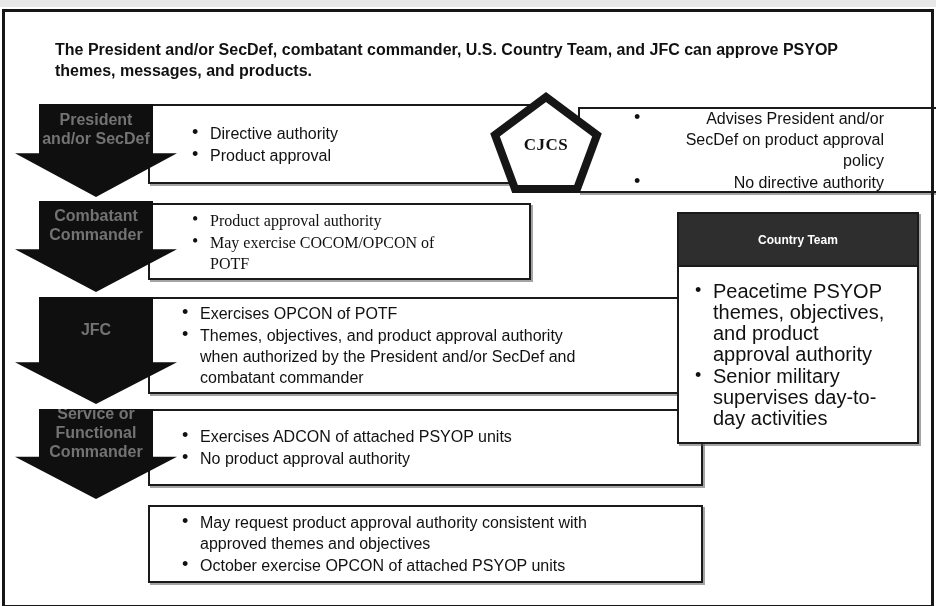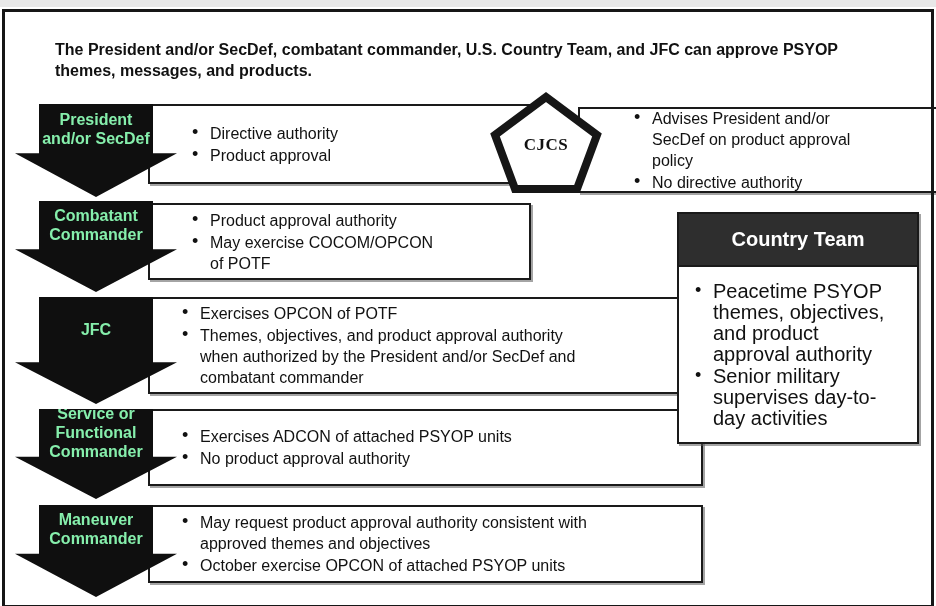--- a/index.html
+++ b/index.html
@@ -18,21 +18,21 @@
   }
   
   .arrow {
     position:absolute; left:15px; width:162px; background:#0f0f0f; z-index:3;
   }
   .arrow-std { clip-path:polygon(14.8% 0, 85.2% 0, 85.2% 53%, 100% 53%, 50% 100%, 0% 53%, 14.8% 53%); }
   .arrow-tall{ clip-path:polygon(14.8% 0, 85.2% 0, 85.2% 61%, 100% 61%, 50% 100%, 0% 61%, 14.8% 61%); }
   .arrow .lbl {
     position:absolute; left:13%; right:13%; top:0; height:53%;
     display:flex; align-items:center; justify-content:center; text-align:center;
-    color:#86efac; font-weight:bold; font-size:16px; line-height:19px;
+    color:#737373; font-weight:bold; font-size:16px; line-height:19px;
   }
   .arrow-tall .lbl { height:61%; }
   .a0 { top:97px;  height:93px;  }
   .a1 { top:194px; height:91px;  }
   .a2 { top:290px; height:107px; }
   .a3 { top:402px; height:90px;text-decoration:underline;  }
   .a4 { top:498px; height:92px;  }
   
   .panel {
     position:absolute; background:#fff; border:2px solid #1a1a1a;
@@ -40,45 +40,45 @@
     display:flex; flex-direction:column; justify-content:center; z-index:2;
   }
   .panel ul { list-style:none; margin:0; padding:0; }
   .panel li {
     position:relative; padding-left:20px; font-size:16px; line-height:21px;
   }
   .panel li + li { margin-top:1px; }
   .panel li::before { content:"\2022"; position:absolute; left:2px; top:-1px; font-size:18px; }
   .p0 { left:148px; top:97px;  width:339px; height:76px; padding-left:40px; }
   .p0 ul { max-width:270px; }
-  .p1 { left:148px; top:196px; width:339px; height:73px; padding-left:40px; }
+  .p1 { left:148px; top:196px; width:339px; height:73px; padding-left:40px;font-family:Liberation Serif, serif; }
   .p1 ul { max-width:258px; }
   .p2 { left:148px; top:290px; width:521px; height:93px; padding-left:30px; }
   .p2 ul { max-width:412px; }
   .p3 { left:148px; top:402px; width:521px; height:73px; padding-left:30px; }
   .p3 ul { max-width:440px; }
   .p4 { left:148px; top:498px; width:521px; height:74px; padding-left:30px; }
   .p4 ul { max-width:458px; }
   
   .cjcs-panel { left:578px; top:100px; width:335px; height:82px; padding-left:52px; z-index:1; }
-  .cjcs-panel ul { max-width:252px; }
+  .cjcs-panel ul { max-width:252px;text-align:right; }
   .pentagon { position:absolute; left:489px; top:84px; width:114px; height:104px; z-index:4;font-family:Liberation Serif, serif; }
   .pentagon svg { display:block; }
   .cjcs-label {
     position:absolute; left:0; top:34%; width:100%; height:36%;
     display:flex; align-items:center; justify-content:center;
     font-weight:bold; font-size:17px; letter-spacing:.5px;
   }
   
   .country {
     position:absolute; left:677px; top:205px; width:238px; height:228px;
     background:#fff; border:2px solid #1a1a1a; box-shadow:2px 2px 0 rgba(90,90,90,.55); z-index:2;
   }
   .ct-header {
-    height:51px; background:#2e2e2e; color:#fff; font-weight:bold; font-size:20px;
+    height:51px; background:#2e2e2e; color:#fff; font-weight:bold; font-size:12px;
     display:flex; align-items:center; justify-content:center; border-bottom:2px solid #1a1a1a;
   }
   .country ul { list-style:none; margin:14px 6px 0 14px; padding:0; }
   .country li { position:relative; padding-left:20px; font-size:20px; line-height:21px; max-width:182px; }
   .country li + li { margin-top:1px; }
   .country li::before { content:"\2022"; position:absolute; left:2px; top:-1px; font-size:18px; }
 </style>
 </head>
 <body>
 
@@ -120,23 +120,20 @@
   <div class="arrow arrow-std a3">
     <span class="lbl">Service or Functional Commander</span>
   </div>
   <div class="panel p3">
     <ul>
       <li>Exercises ADCON of attached PSYOP units</li>
       <li>No product approval authority</li>
     </ul>
   </div>
 
-  <div class="arrow arrow-std a4">
-    <span class="lbl">Maneuver Commander</span>
-  </div>
   <div class="panel p4">
     <ul>
       <li>May request product approval authority consistent with approved themes and objectives</li>
       <li>October exercise OPCON of attached PSYOP units</li>
     </ul>
   </div>
 
   <div class="panel cjcs-panel">
     <ul>
       <li>Advises President and/or SecDef on product approval policy</li>

